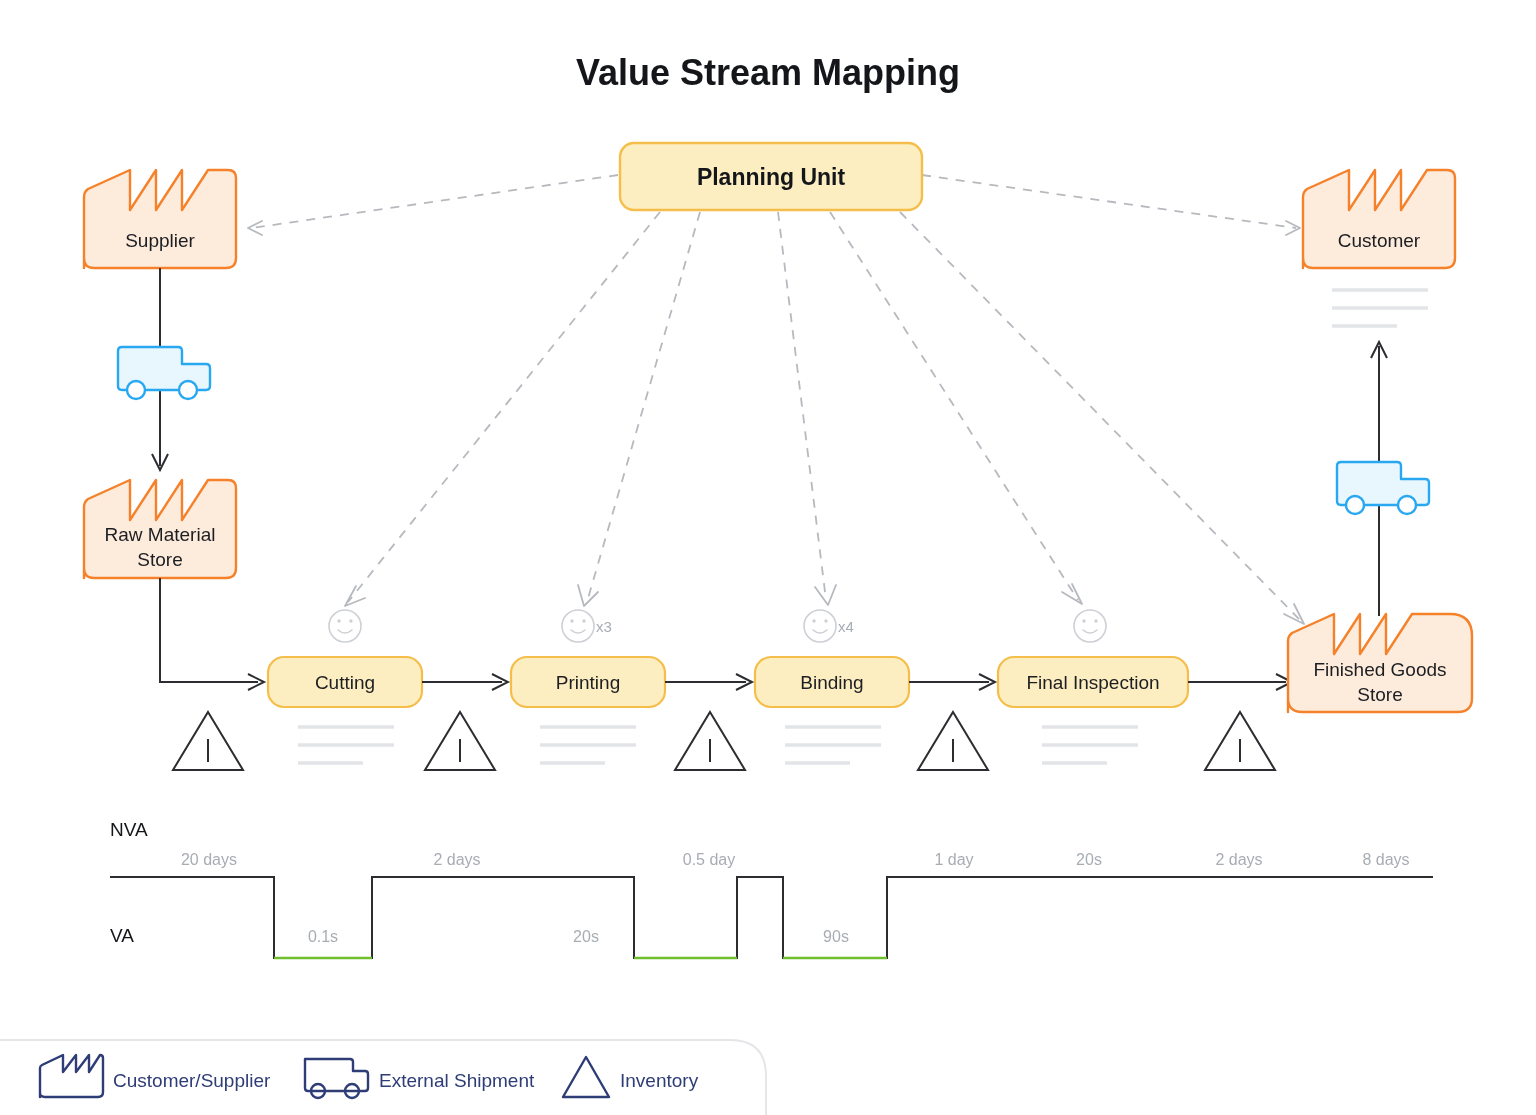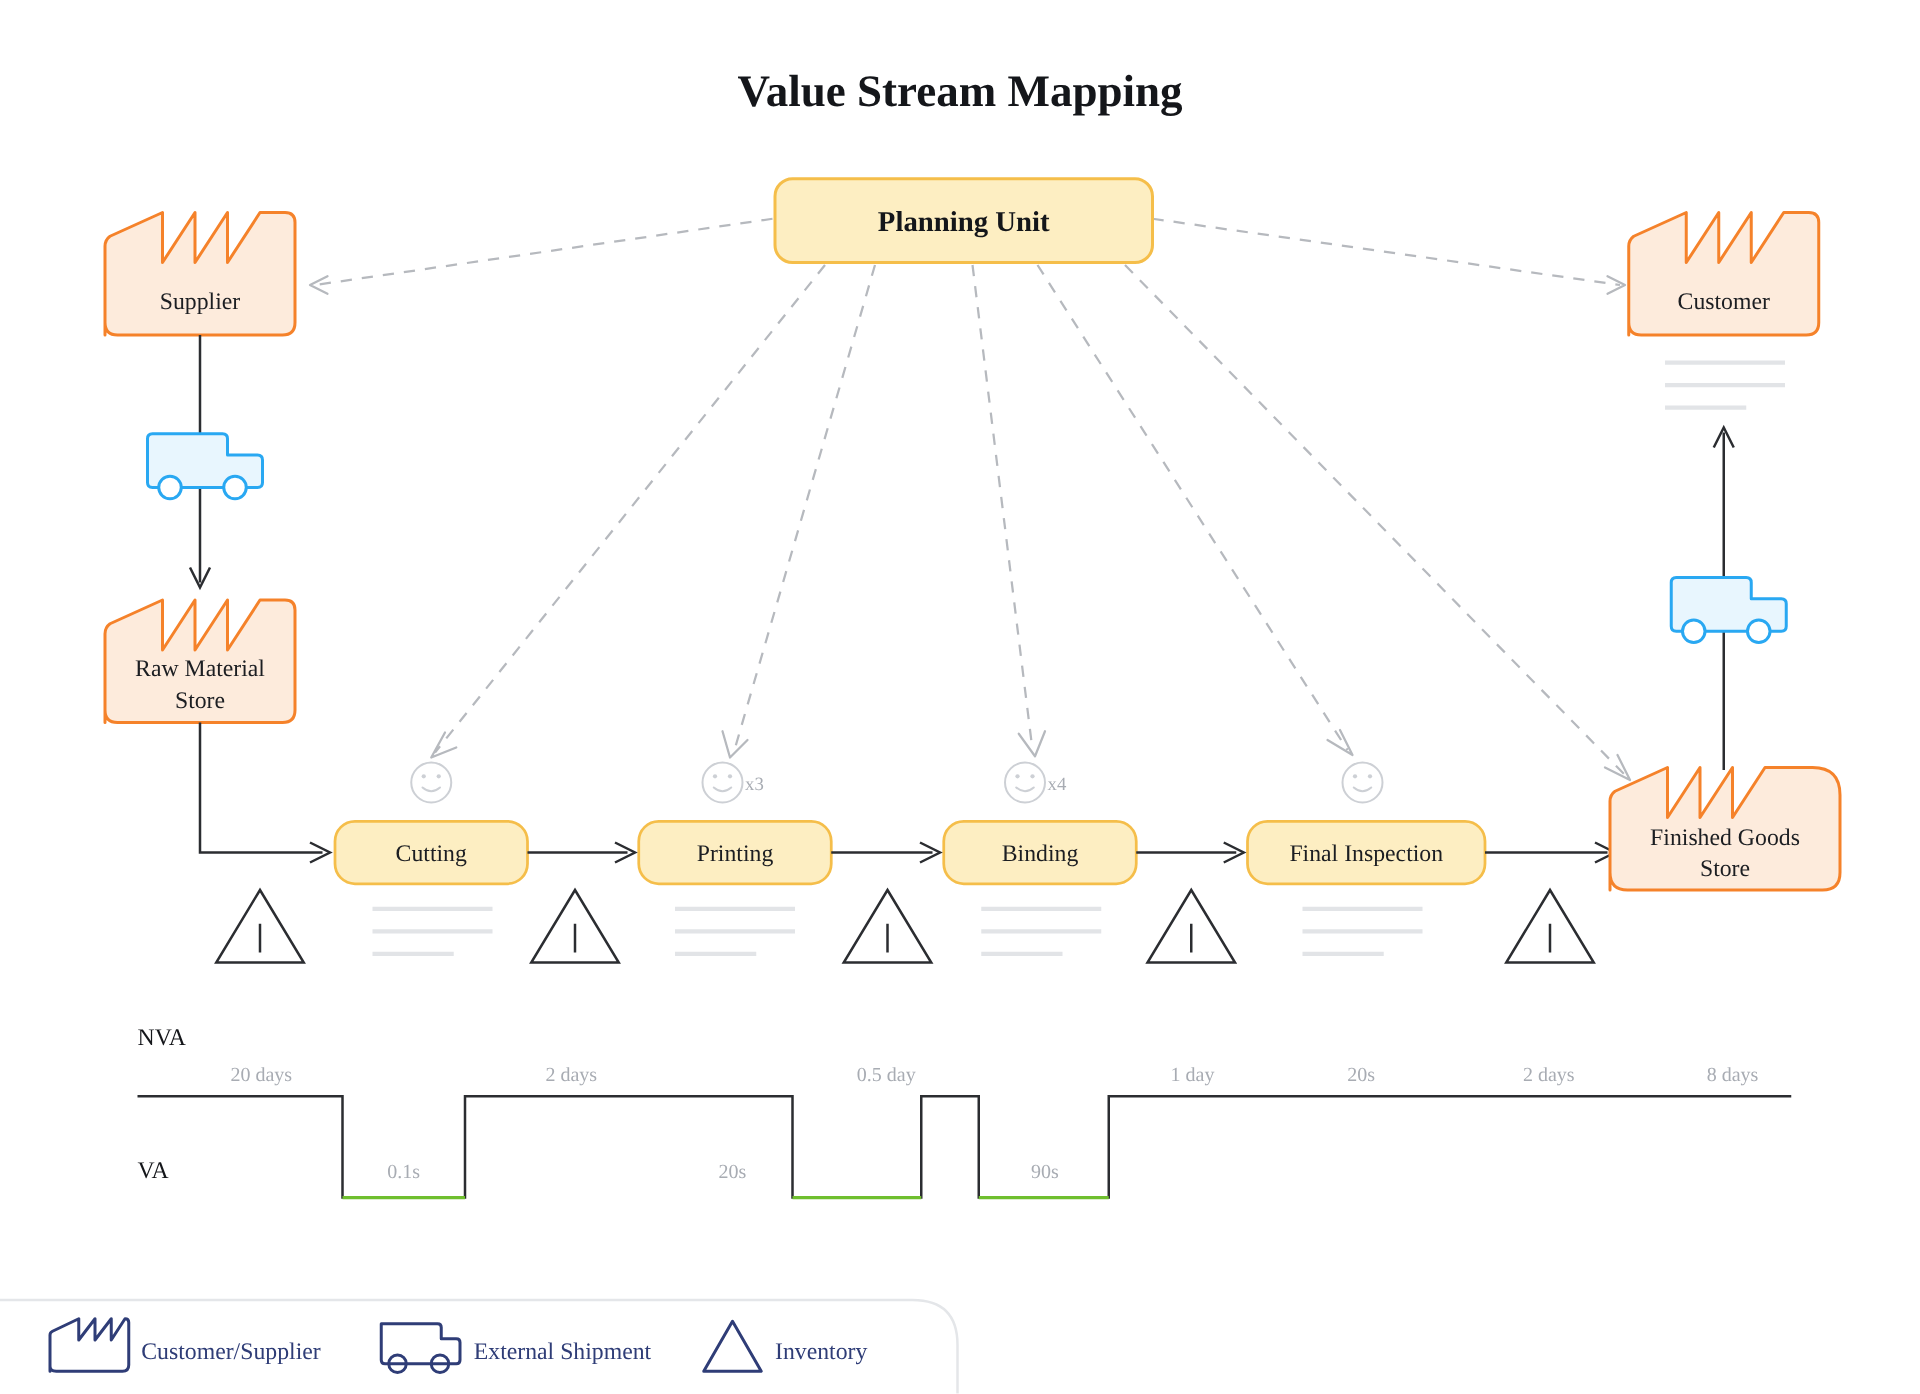--- a/index.html
+++ b/index.html
@@ -10,21 +10,20 @@
   body {
     font-family: "Liberation Sans", sans-serif;
     -webkit-font-smoothing: antialiased;
   }
   #stage {
     position: relative;
     width: 1536px;
     height: 1115px;
     overflow: hidden;
     background: #ffffff;
-    font-family: Liberation Serif, serif;
   }
   #vsm-svg {
     position: absolute;
     left: 0;
     top: 0;
     width: 1536px;
     height: 1115px;
   }
   .title-text {
     font-size: 36px;

